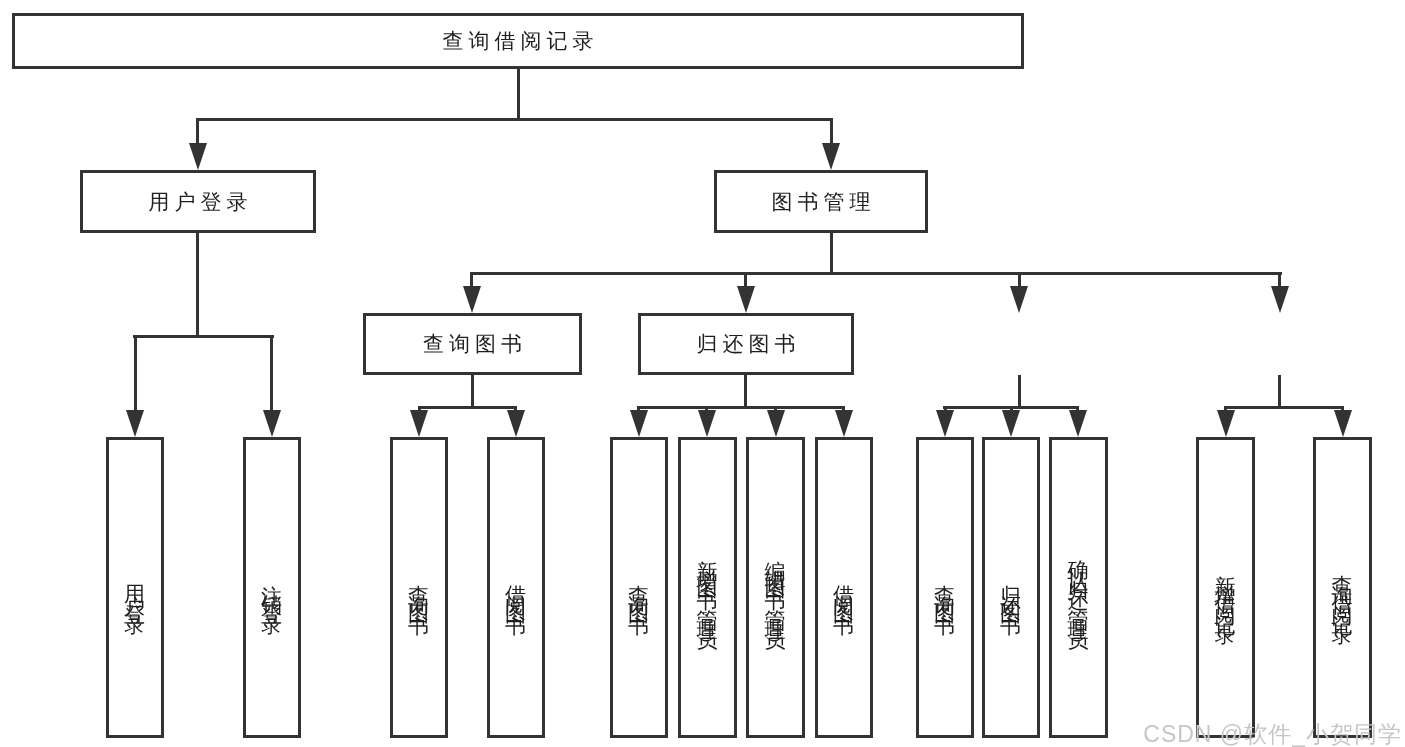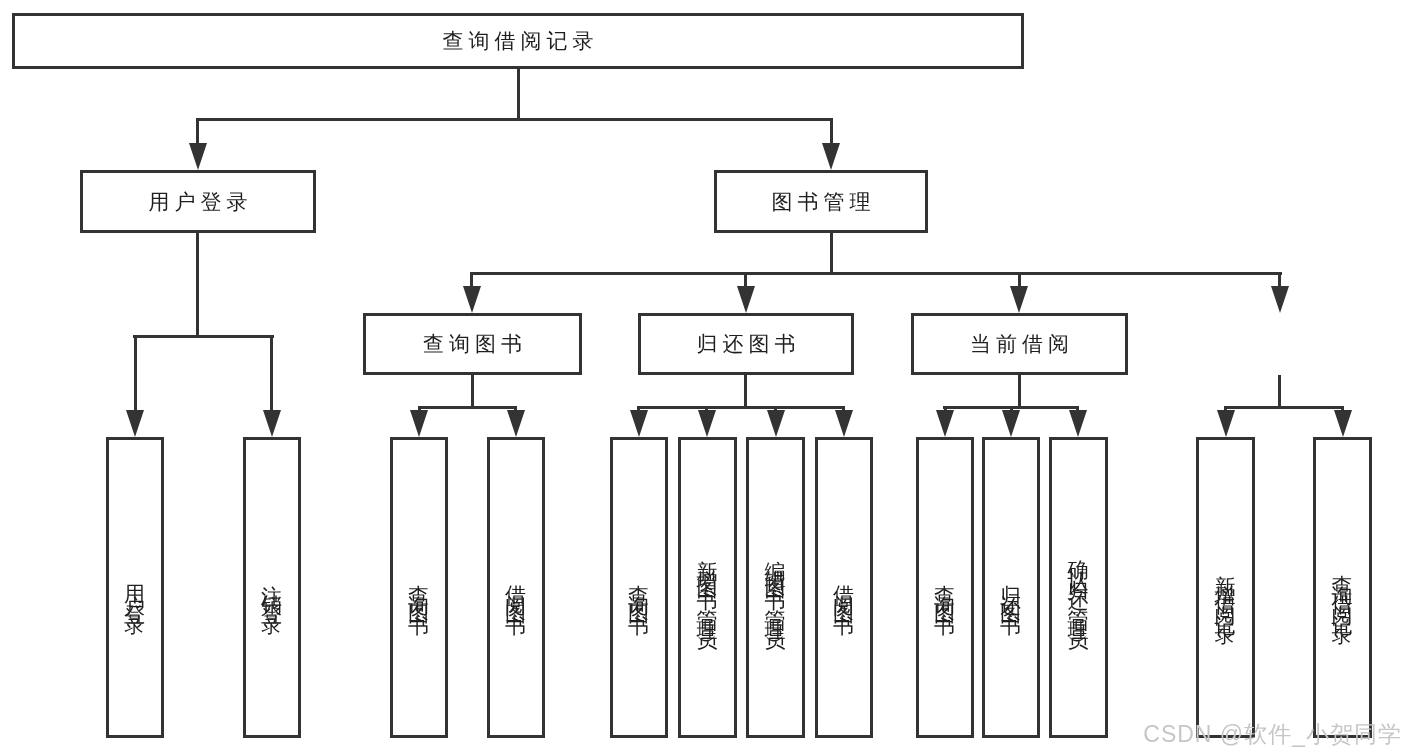--- a/index.html
+++ b/index.html
@@ -137,23 +137,20 @@
   <div class="box" style="left:714px; top:170px; width:214px; height:63px;">
     <span class="hlabel">图书管理</span>
   </div>
 
   <div class="box" style="left:363px; top:313px; width:219px; height:62px;">
     <span class="hlabel">查询图书</span>
   </div>
   <div class="box" style="left:638px; top:313px; width:216px; height:62px;">
     <span class="hlabel">归还图书</span>
   </div>
-  <div class="box" style="left:911px; top:313px; width:217px; height:62px;">
-    <span class="hlabel">当前借阅</span>
-  </div>
 
   <div class="box" style="left:106px; top:437px; width:58px; height:301px;">
     <span class="vlabel">用户登录</span>
   </div>
   <div class="box" style="left:243px; top:437px; width:58px; height:301px;">
     <span class="vlabel">注销登录</span>
   </div>
 
   <div class="box" style="left:390px; top:437px; width:58px; height:301px;">
     <span class="vlabel">查询图书</span>

